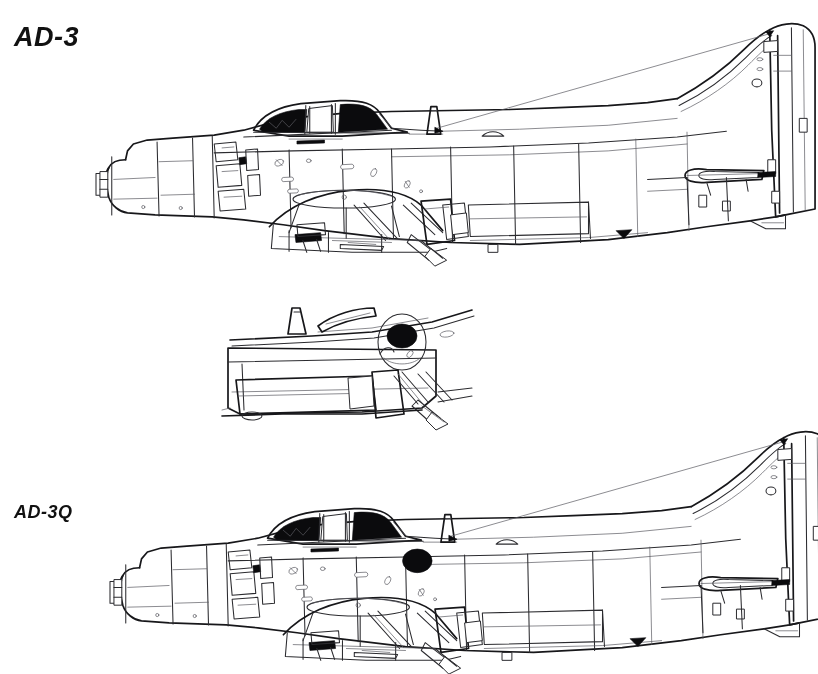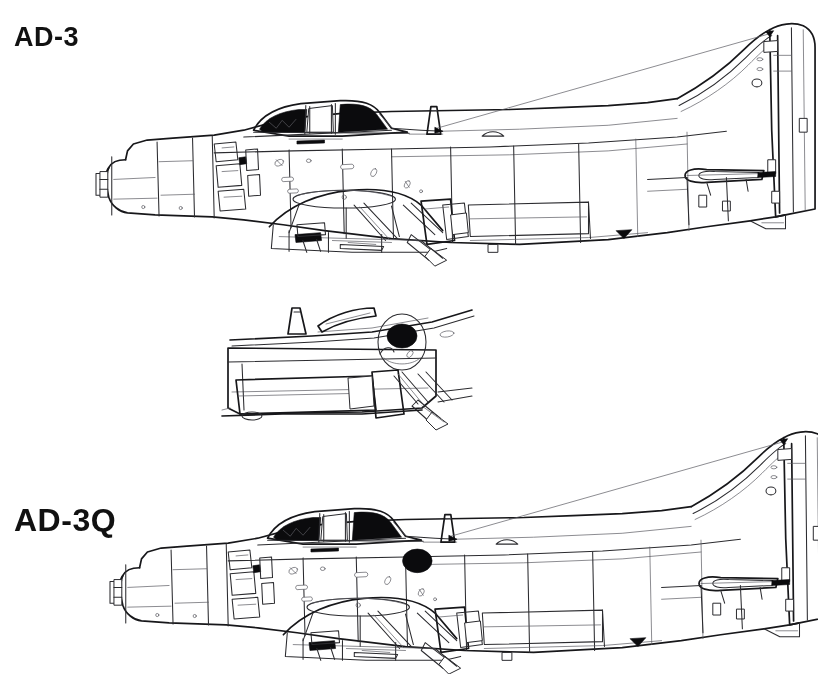--- a/index.html
+++ b/index.html
@@ -2,30 +2,30 @@
 <html><head>
 <meta charset="utf-8">
 <title>AD-3 / AD-3Q Line Drawings</title>
 <style>
   html,body{margin:0;padding:0;background:#ffffff;}
   body{
     width:818px;height:674px;position:relative;overflow:hidden;
     font-family:"Liberation Sans", sans-serif;
     background:#ffffff;
   }
-  #sheet{position:absolute;left:0;top:0;width:818px;height:656px;}
+  #sheet{position:absolute;left:0;top:0;width:818px;height:656px;font-style:italic;}
   .lbl{
     position:absolute;
     font-weight:bold;
     color:#111111;
     white-space:nowrap;
     letter-spacing:0.5px;
   }
   #label-ad3{left:14px;top:22px;font-size:27px;}
-  #label-ad3q{left:14px;top:502px;font-size:32px;}
+  #label-ad3q{left:14px;top:502px;font-size:18px;}
   #label-caption{left:485px;top:326px;font-size:21px;letter-spacing:1.1px;}
   svg{display:block;}
   .ln{fill:none;stroke:#2b2b2f;stroke-width:1.05;
       stroke-linejoin:round;stroke-linecap:round;vector-effect:non-scaling-stroke;}
   .ln-h{fill:none;stroke:#17171a;stroke-width:1.7;
       stroke-linejoin:round;stroke-linecap:round;vector-effect:non-scaling-stroke;}
   .ln-t{fill:none;stroke:#5a5a62;stroke-width:0.7;
       stroke-linejoin:round;stroke-linecap:round;vector-effect:non-scaling-stroke;}
   .ln-w{fill:none;stroke:#6e6e76;stroke-width:0.55;
       stroke-linejoin:round;stroke-linecap:round;vector-effect:non-scaling-stroke;}

